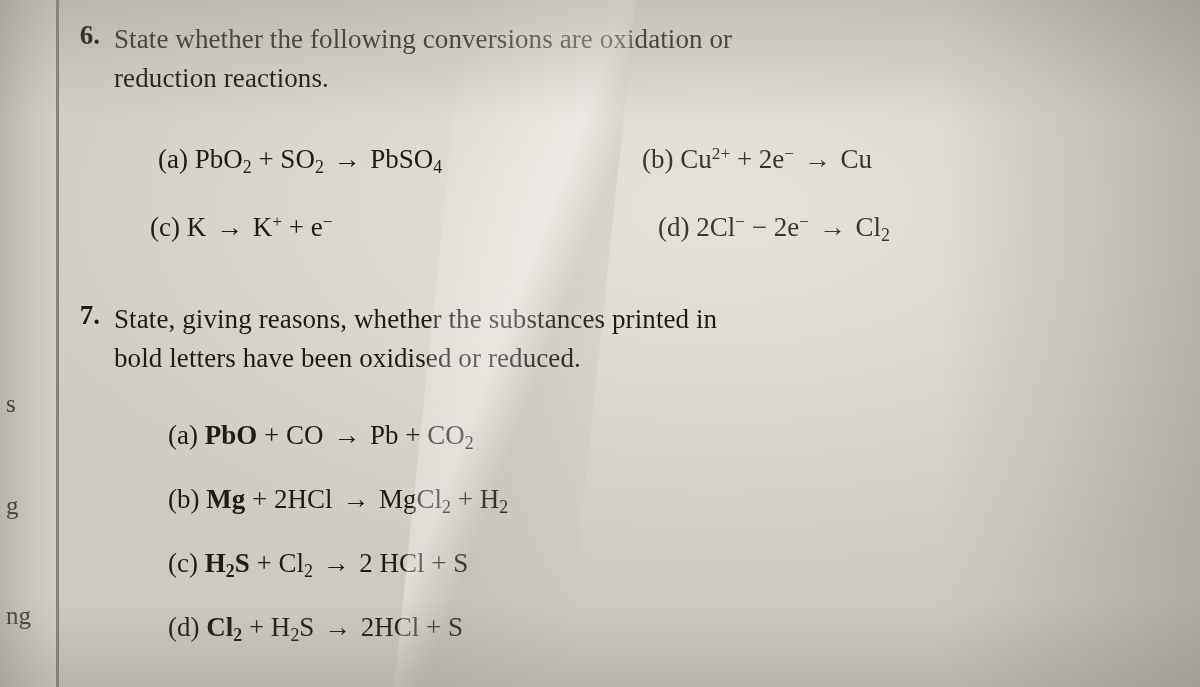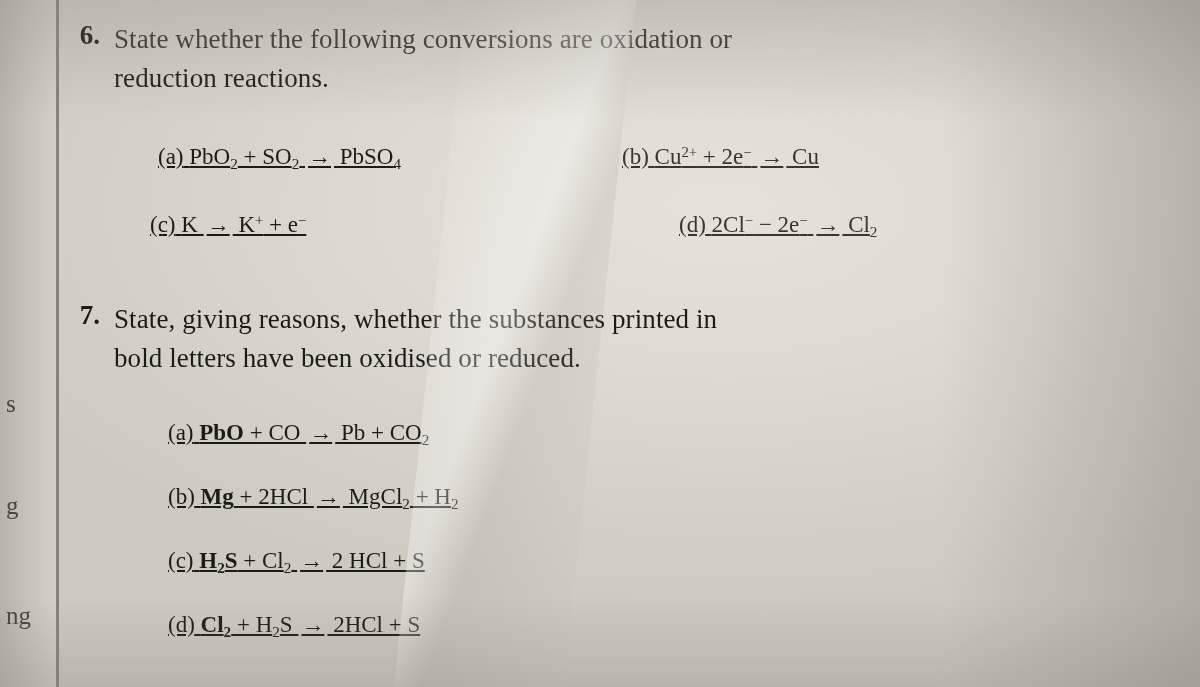--- a/index.html
+++ b/index.html
@@ -95,24 +95,23 @@
   .qtext {
     position: absolute;
     left: 56px;
     font-size: 27px;
     line-height: 1.45;
     letter-spacing: 0.1px;
   }
   .qtext .ln2 { display: block; }
   .item {
     position: absolute;
-    font-size: 23px;
+    font-size: 27px;
     white-space: nowrap;
     color: #1d1b18;
-    text-decoration: underline;
   }
   .lbl { }
   .bold { font-weight: bold; }
   sub { font-size: 0.66em; vertical-align: -0.30em; }
   sup { font-size: 0.64em; vertical-align: 0.50em; }
   .arrow { padding: 0 3px; }
 
   
   .fade1 { color: #3a362f; }
 </style>
@@ -138,35 +137,35 @@
         <span class="ln2">reduction reactions.</span>
       </div>
 
       <div class="item" style="left:100px; top:124px;">
         <span class="lbl">(a)</span>
         <span>
           PbO<sub>2</sub> + SO<sub>2</sub> <span class="arrow">→</span> PbSO<sub>4</sub>
         </span>
       </div>
 
-      <div class="item fade1" style="left:564px; top:124px;">
+      <div class="item fade1" style="left:584px; top:124px;">
         <span class="lbl">(b)</span>
         <span>
           Cu<sup>2+</sup> + 2e<sup>−</sup> <span class="arrow">→</span> Cu
         </span>
       </div>
 
       <div class="item" style="left:92px; top:192px;">
         <span class="lbl">(c)</span>
         <span>
           K <span class="arrow">→</span> K<sup>+</sup> + e<sup>−</sup>
         </span>
       </div>
 
-      <div class="item fade1" style="left:600px; top:192px;margin-left:21px;">
+      <div class="item fade1" style="left:600px; top:192px;">
         <span class="lbl">(d)</span>
         <span>
           2Cl<sup>−</sup> − 2e<sup>−</sup> <span class="arrow">→</span> Cl<sub>2</sub>
         </span>
       </div>
     </div>
 
     <div class="qblock" style="left:0; top:300px; width:1120px;">
       <div class="qnum" style="top:0;">7.</div>
       <div class="qtext" style="top:0; width:1070px;">

